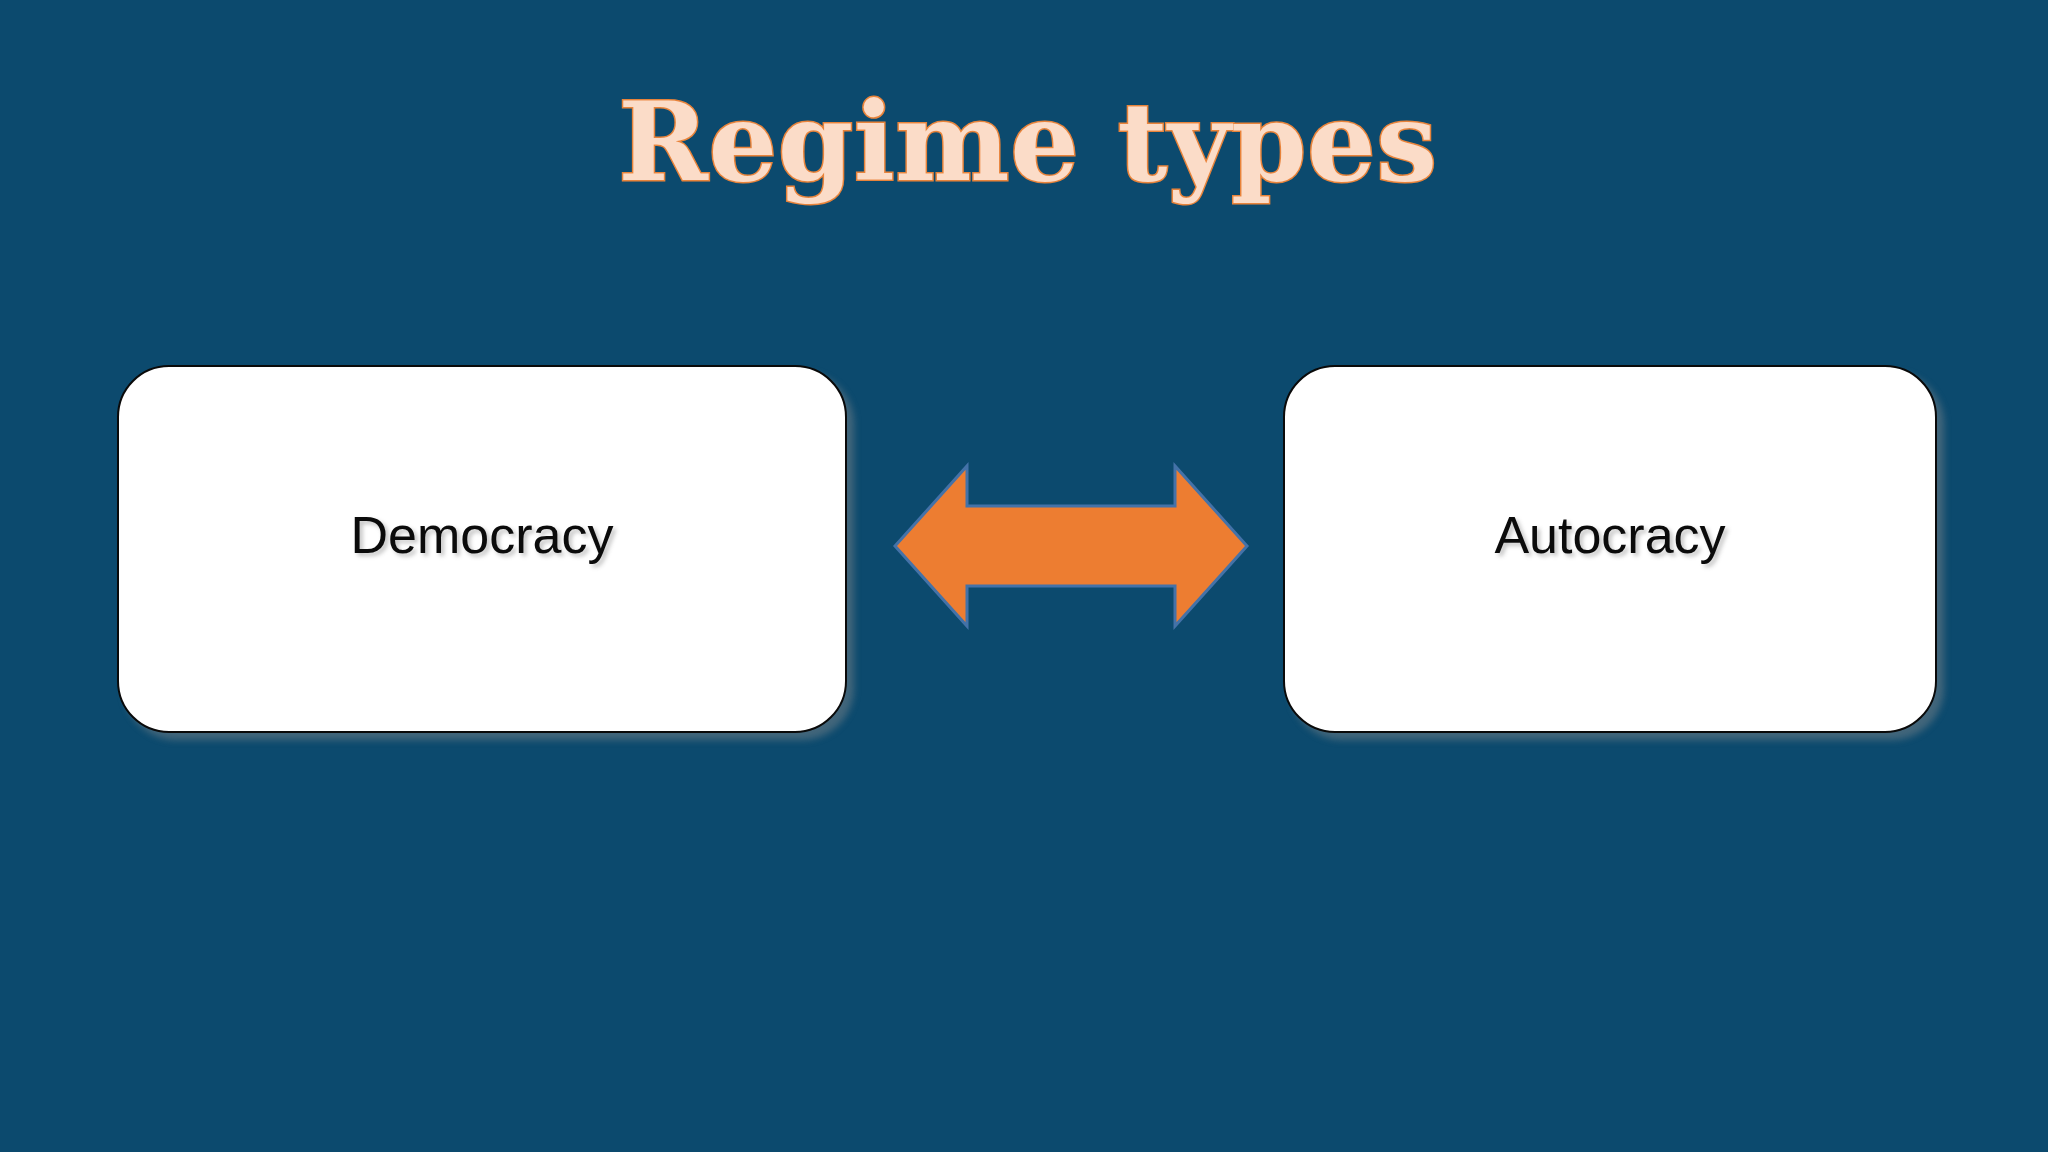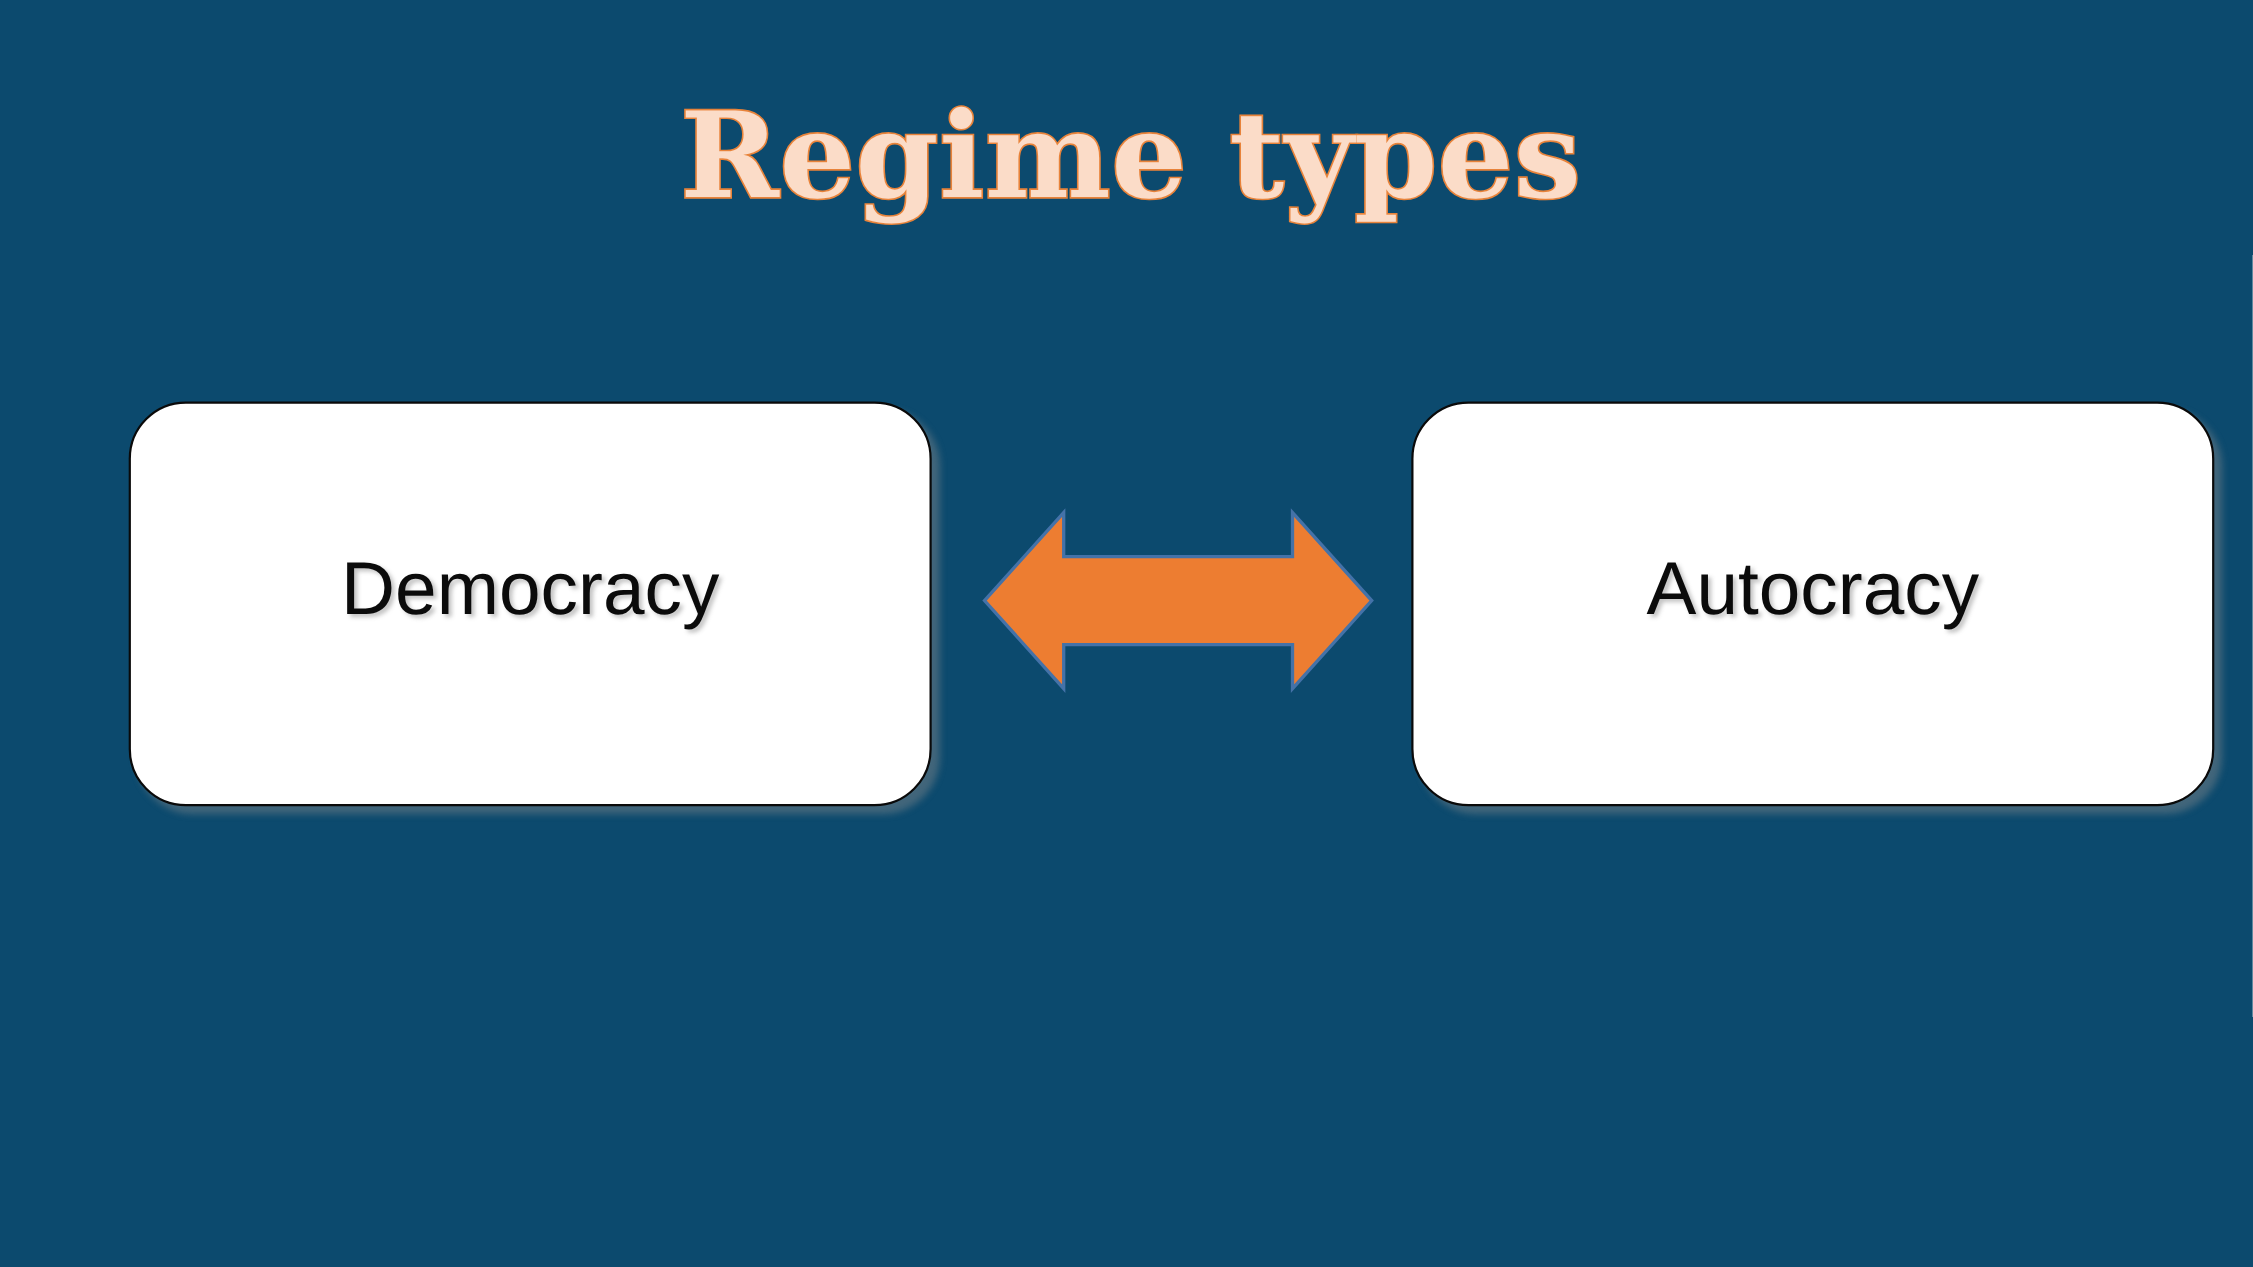--- a/index.html
+++ b/index.html
@@ -47,40 +47,40 @@
     background: #ffffff;
     border: 2px solid #0a0a0a;
     border-radius: 52px;
     box-shadow: 7px 7px 7px rgba(140, 140, 140, 0.42);
     display: flex;
     align-items: center;
     justify-content: center;
   }
   .box-label {
     font-family: "Liberation Sans", sans-serif;
-    font-size: 68px;
+    font-size: 52px;
     font-weight: 400;
     color: #0b0b0b;
     line-height: 1;
     position: relative;
     top: -14px;
     text-shadow: 3px 3px 4px rgba(120,120,120,0.45);
     white-space: nowrap;
   }
 
   #box-democracy {
     left: 117px;
     top: 365px;
     width: 730px;
     height: 368px;
   }
   #box-autocracy {
     left: 1283px;
     top: 365px;
-    width: 730px;
+    width: 654px;
     height: 368px;
   }
 
   
   .arrow-wrap {
     position: absolute;
     left: 893px;
     top: 461px;
     width: 356px;
     height: 170px;

